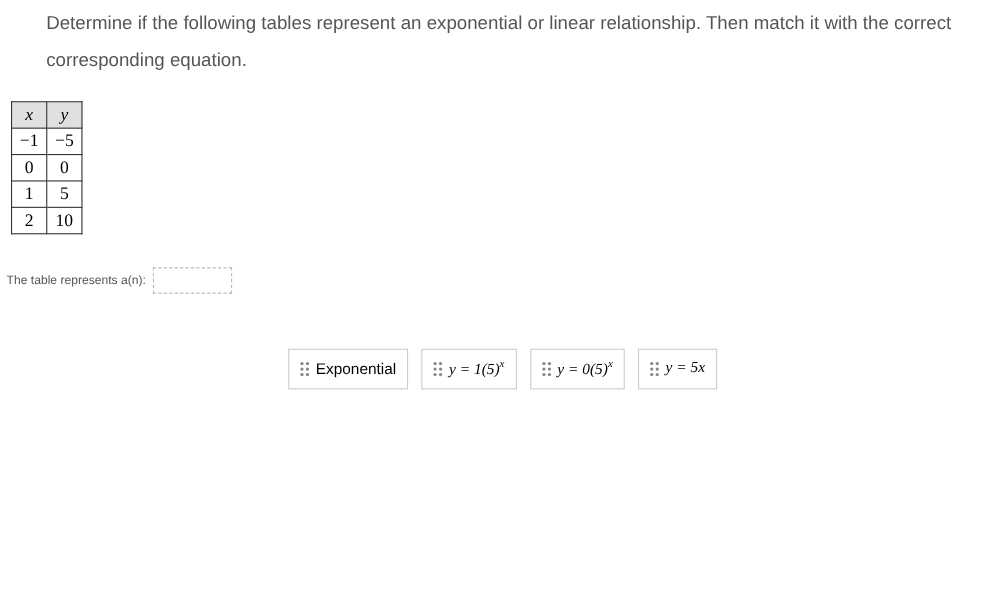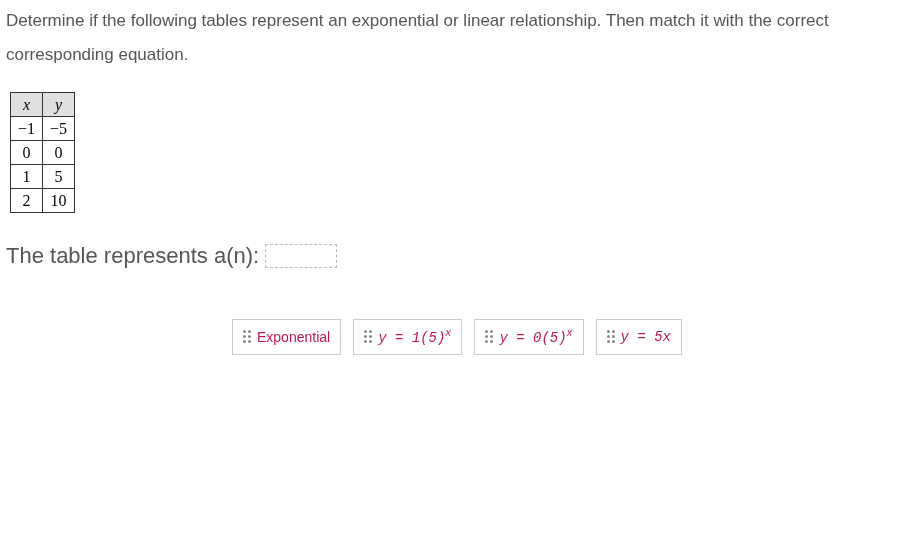--- a/index.html
+++ b/index.html
@@ -18,20 +18,21 @@
       padding: 0;
     }
     .content {
       padding: 4px 6px 0 6px;
     }
     .instruction {
       color: #555;
       font-size: 17px;
       line-height: 2.0;
       margin-bottom: 20px;
+      margin-left: 36px;
     }
     .data-table {
       border-collapse: collapse;
       margin-bottom: 30px;
       margin-left: 4px;
     }
     .data-table th, .data-table td {
       border: 1px solid #333;
       text-align: center;
       font-family: 'Times New Roman', serif;
@@ -41,21 +42,21 @@
       height: 24px;
       padding: 2px 6px;
     }
     .data-table th {
       background: #e0e0e0;
       font-style: italic;
       font-weight: normal;
     }
     .answer-line {
       color: #555;
-      font-size: 22px;
+      font-size: 11px;
       margin-bottom: 30px;
       display: flex;
       align-items: center;
       gap: 4px;
     }
     .drop-zone {
       display: inline-block;
       width: 72px;
       height: 24px;
       border: 1px dashed #bbb;
@@ -70,37 +71,37 @@
       padding: 0 10px;
     }
     .option-tile {
       border: 1px solid #ccc;
       background: #fff;
       padding: 8px 10px;
       display: flex;
       align-items: center;
       gap: 6px;
       font-size: 14px;
-      color: #be185d;
+      color: #000000;
       cursor: move;
     }
     .grip {
       display: grid;
       grid-template-columns: repeat(2, 3px);
       grid-template-rows: repeat(3, 3px);
       gap: 2px;
     }
     .grip span {
       width: 3px;
       height: 3px;
       background: #888;
       border-radius: 50%;
     }
     .math {
-      font-family: Liberation Mono, monospace;
+      font-family: Liberation Serif, serif;
       font-style: italic;
     }
     .sup {
       font-size: 10px;
       vertical-align: super;
       font-style: italic;
     }
   </style>
 </head>
 <body>

